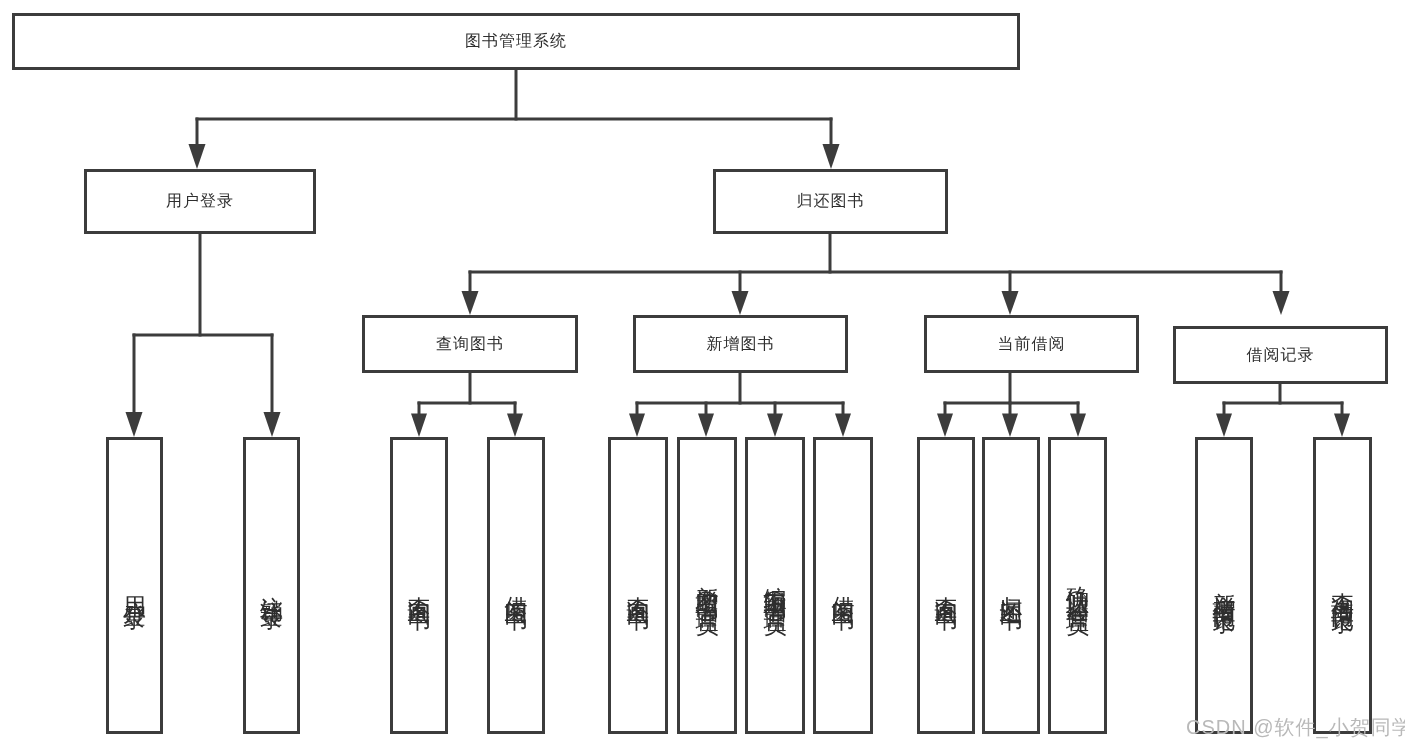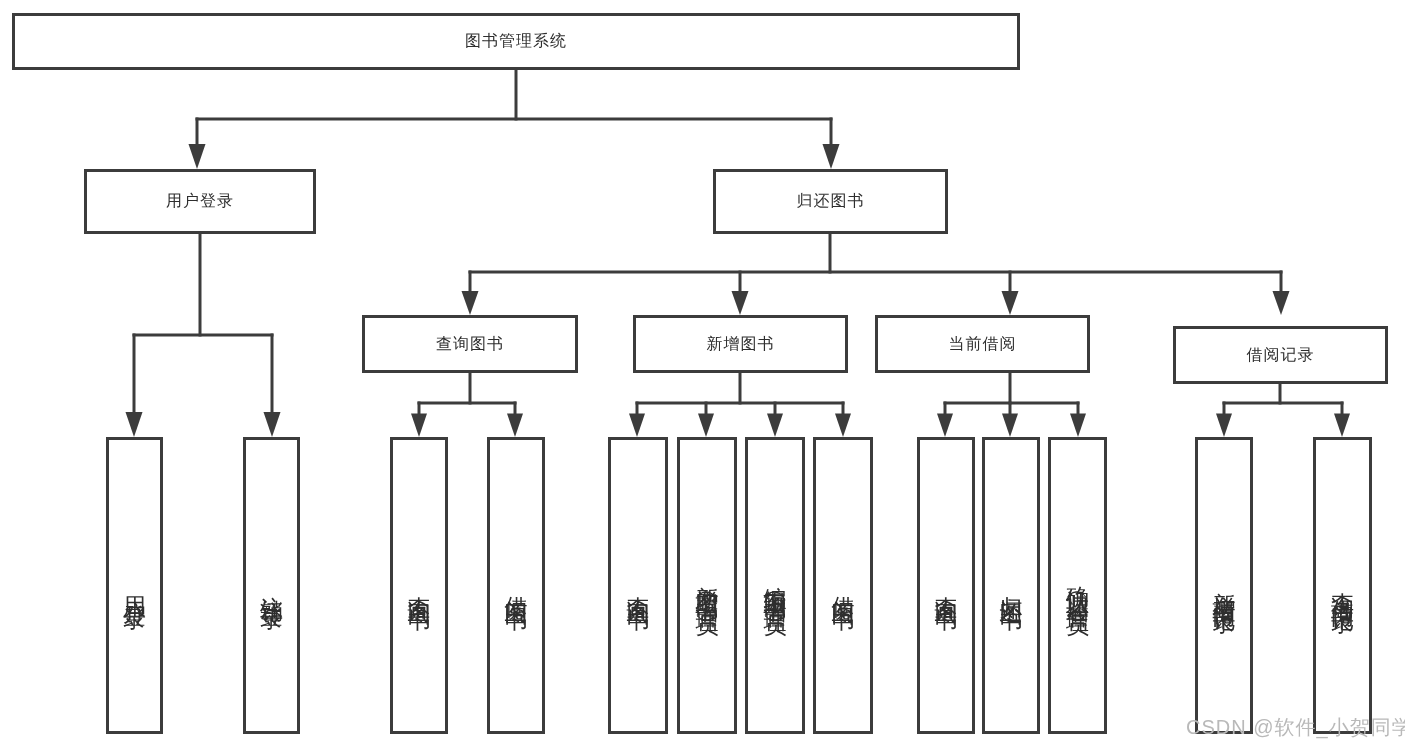--- a/index.html
+++ b/index.html
@@ -154,21 +154,21 @@
   <div class="node hnode" style="left:713px; top:169px; width:235px; height:65px;">
     <span>归还图书</span>
   </div>
 
   <div class="node hnode" style="left:362px; top:315px; width:216px; height:58px;">
     <span>查询图书</span>
   </div>
   <div class="node hnode" style="left:633px; top:315px; width:215px; height:58px;">
     <span>新增图书</span>
   </div>
-  <div class="node hnode" style="left:875px; top:315px; width:215px; height:58px;">
+  <div class="node hnode" style="left:924px; top:315px; width:215px; height:58px;">
     <span>当前借阅</span>
   </div>
   <div class="node hnode" style="left:1173px; top:326px; width:215px; height:58px;">
     <span>借阅记录</span>
   </div>
 
   <div class="node vnode" style="left:106px; width:57px;">
     <span class="vtext">用户登录</span>
   </div>
   <div class="node vnode" style="left:243px; width:57px;">

